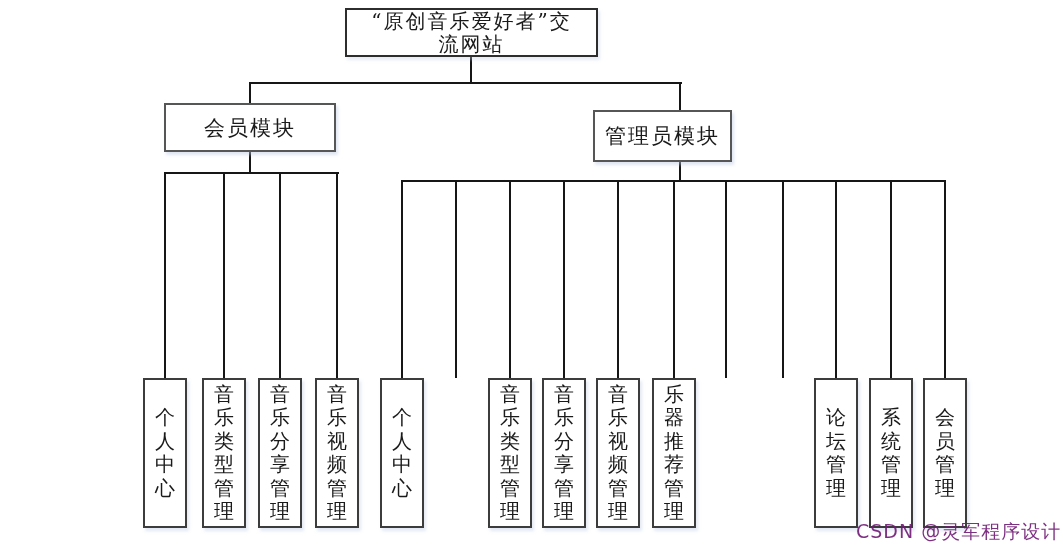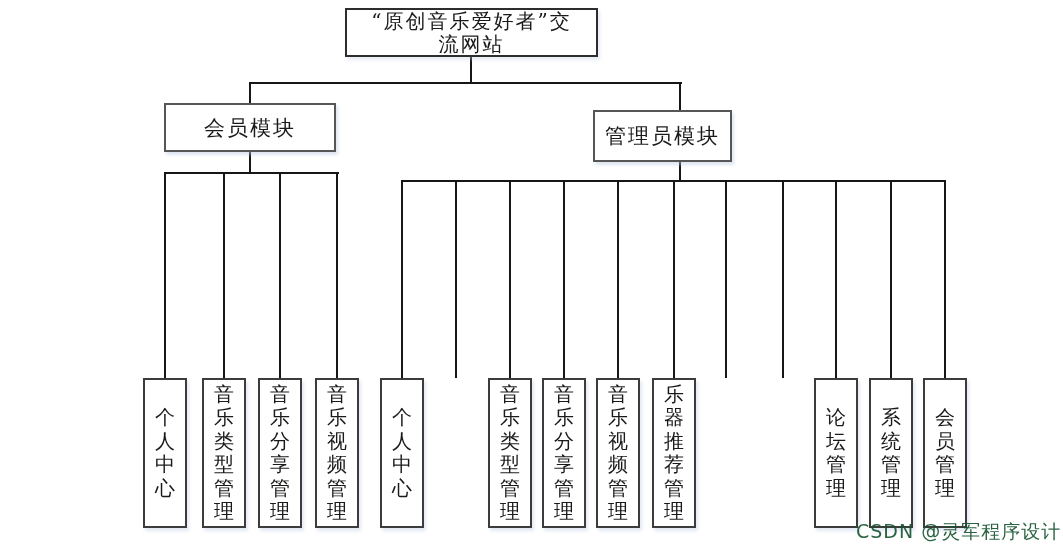--- a/index.html
+++ b/index.html
@@ -34,21 +34,21 @@
     display:flex; align-items:center; justify-content:center;
     box-shadow:2px 3px 3px rgba(185,200,225,.4);
   }
   .leaf .vtext {
     width:21px; font-size:20px; line-height:23.5px;
     text-align:center; word-break:break-all;
   }
   .watermark {
     position:absolute; left:856px; top:519px; white-space:nowrap;
     font-family:"DejaVu Sans","Liberation Sans",sans-serif;
-    font-size:19px; letter-spacing:1px; color:#14532d; opacity:.9;
+    font-size:19px; letter-spacing:1px; color:#701a75; opacity:.9;
   }
 </style>
 </head>
 <body>
 
 <div class="canvas">
 
   <div class="vline" style="left:470px;top:57px;height:27px"></div>
   <div class="hline" style="left:249px;top:82px;width:433px"></div>
   <div class="vline" style="left:249px;top:82px;height:21px"></div>

